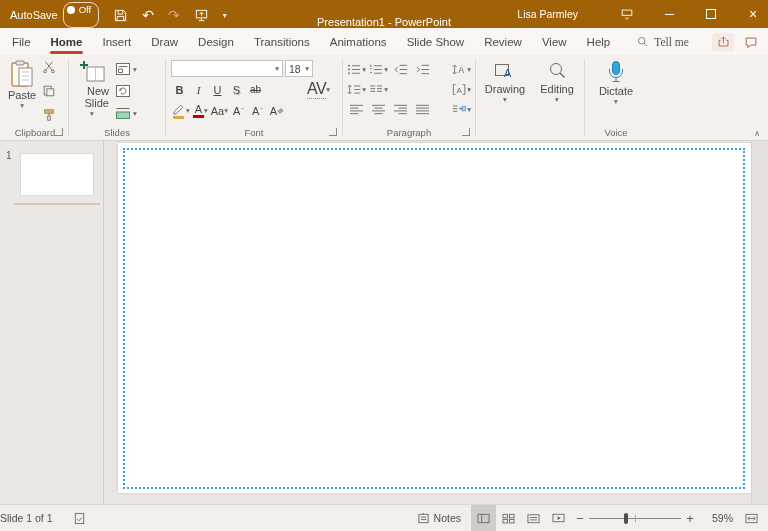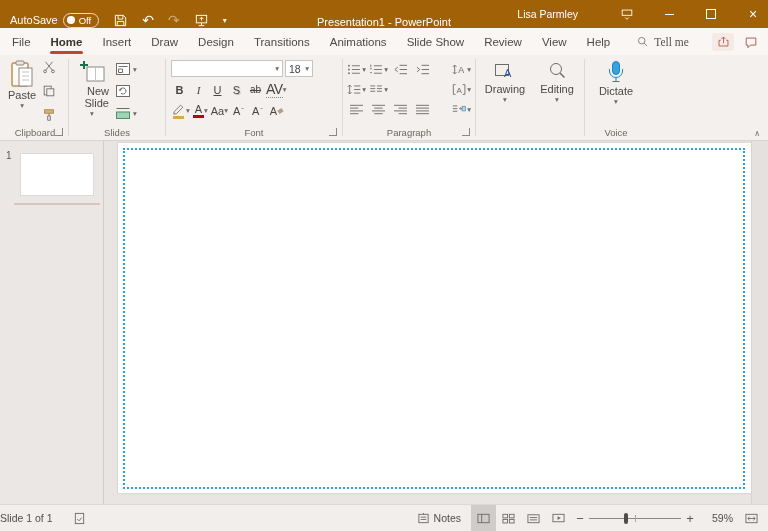--- a/index.html
+++ b/index.html
@@ -7,21 +7,21 @@
        background:#e8e5e2;overflow:hidden;-webkit-font-smoothing:antialiased;}
   svg{display:block;}
   .ic{color:#6e6c69;}
 
   
   .titlebar{position:absolute;top:0;left:0;right:0;height:28px;background:#a16207;
             display:flex;align-items:flex-end;color:#fff;font-size:11px;}
   .tb-left{display:flex;align-items:center;gap:14px;padding-left:10px;}
   .autosave{display:flex;align-items:center;gap:5px;}
   .pill{display:flex;align-items:center;gap:4px;border:1px solid #eed7cf;border-radius:9px;
-        padding:1px 7px 1px 3px;font-size:9.5px;}
+        padding:1px 7px 12px 3px;font-size:9.5px;}
   .knob{width:8px;height:8px;border-radius:50%;background:#fff;}
   .tb-title{position:absolute;left:0;right:0;text-align:center;font-size:11px;pointer-events:none;}
   .tb-right{margin-left:auto;display:flex;align-items:center;gap:12px;height:100%;}
   .tb-user{font-size:10.5px;margin-right:22px;}
   .winbtn{width:30px;height:100%;display:flex;align-items:center;justify-content:center;font-size:13px;}
   .min-line{width:9px;height:1px;background:#fff;}
   .max-box{width:8px;height:8px;border:1px solid #fff;}
   .dim{opacity:.45;}
   .qa-arrow{font-size:8px;opacity:.9;}
 
@@ -57,21 +57,21 @@
   .combo .drop{margin-left:auto;}
   .fontrows{display:flex;flex-direction:column;gap:4px;padding:2px 3px 0;}
   .frow{display:flex;align-items:center;gap:2px;}
   .sb{min-width:17px;height:17px;display:flex;align-items:center;justify-content:center;
       font-size:11px;color:#474543;}
   .sb-b{font-weight:bold;}
   .sb-i{font-family:"Liberation Serif",serif;font-style:italic;}
   .sb-u{text-decoration:underline;}
   .sb-s{text-shadow:1px 1px 1px #b9b6b3;}
   .sb-ab{text-decoration:line-through;font-size:10px;}
-  .sb-av{font-size:14px;letter-spacing:-.5px;border-bottom:1px dotted #8a8886;}
+  .sb-av{font-size:16px;letter-spacing:-.5px;border-bottom:1px dotted #8a8886;margin-left:41px;}
   .supmark{font-size:8px;margin-left:1px;color:#6e6c69;}
   .fontcolor{display:flex;flex-direction:column;align-items:center;line-height:10px;}
   .colorbar{width:11px;height:3px;background:#c00000;margin-top:1px;}
   .goldbar{width:11px;height:3px;background:#d8a948;margin-top:1px;}
   .eraser{width:5px;height:4px;background:#b5a08b;transform:rotate(-35deg);margin-left:1px;}
   .pgrid{display:flex;flex-direction:column;gap:4px;padding:3px 2px 0;}
   .prow{display:flex;align-items:center;gap:3px;}
   .pcell{width:19px;height:16px;display:flex;align-items:center;justify-content:center;gap:1px;}
   .pspace{width:14px;}
 

